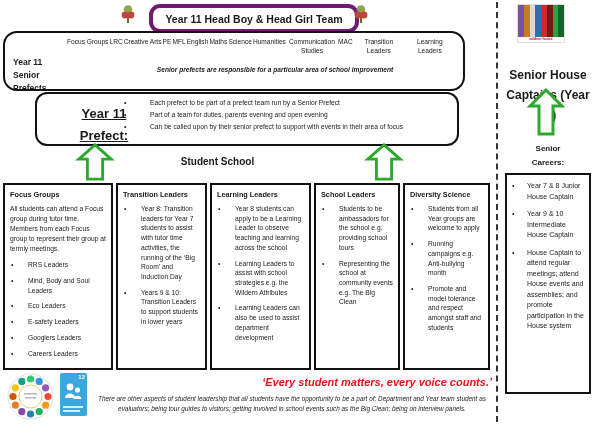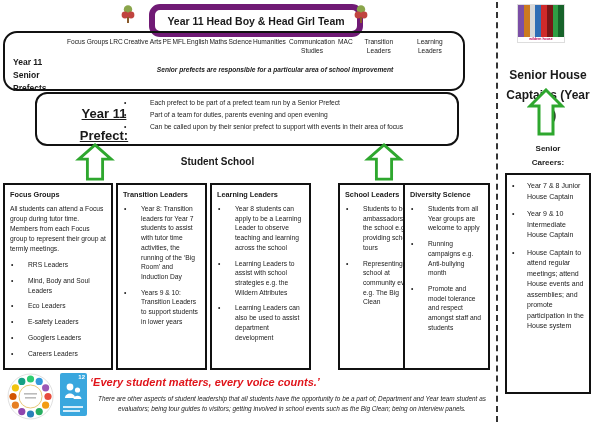--- a/index.html
+++ b/index.html
@@ -1,20 +1,20 @@
 <!DOCTYPE html>
 <html><head>
 <meta charset="utf-8">
 <style>
   html,body{margin:0;padding:0;background:#fff;}
   #canvas{position:relative;width:600px;height:424px;background:#fff;overflow:hidden;
           font-family:"Liberation Sans",sans-serif;color:#1a1a1a;}
   .abs{position:absolute;}
   
-  .title-box{left:149px;top:4px;width:202px;height:21px;border:6px solid #701a75;border-radius:11px;
+  .title-box{left:149px;top:4px;width:202px;height:21px;border:4px solid #701a75;border-radius:11px;
              display:flex;align-items:center;justify-content:center;font-weight:bold;font-size:10.5px;white-space:nowrap;}
   
   .senior-box{left:3px;top:31px;width:458px;height:56px;border:2px solid #111;border-radius:14px;}
   .senior-label{left:13px;top:39px;width:54px;font-weight:bold;font-size:8.5px;line-height:1.55;margin-top:17px;}
   .senior-areas{left:67px;top:38px;width:388px;display:flex;justify-content:space-between;align-items:flex-start;
                 text-align:center;font-size:6.6px;line-height:1.3;}
   .senior-areas span{display:block;max-width:50px;}
   .senior-note{left:95px;top:66px;width:360px;text-align:center;font-style:italic;font-weight:bold;font-size:6.6px;}
   
   .prefects-box{left:35px;top:92px;width:420px;height:50px;border:2px solid #111;border-radius:12px;}
@@ -25,29 +25,29 @@
   
   .heading-sl{left:140px;top:156px;width:155px;text-align:center;font-weight:bold;font-size:10px;}
   .arrow{width:42px;height:38px;}
   .arrow-1{left:74px;top:143px;}
   .arrow-2{left:363px;top:143px;}
   
   .col{top:183px;height:187px;border:2px solid #111;box-sizing:border-box;padding:3px 3px;background:#fff;}
   .col-1{left:3px;width:110px;}
   .col-2{left:116px;width:91px;}
   .col-3{left:210px;width:101px;}
-  .col-4{left:314px;width:86px;margin-left:24px;}
+  .col-4{left:314px;width:86px;}
   .col-5{left:403px;width:87px;}
   .col-title{font-weight:bold;font-size:7.3px;margin:2px 1px 5px 2px;}
   .col-intro{font-size:6.7px;line-height:1.5;margin:0 1px 6px 2px;}
   .b-row{display:flex;font-size:6.7px;line-height:1.45;margin-bottom:6px;}
   .b-dot{flex:0 0 17px;text-align:left;padding-left:3px;}
   .b-text{flex:1;padding-right:1px;}
   
-  .quote{left:90px;top:376px;width:402px;text-align:left;color:#e0151b;font-weight:bold;font-style:italic;font-size:11px;}
+  .quote{left:90px;top:376px;width:402px;text-align:right;color:#e0151b;font-weight:bold;font-style:italic;font-size:11px;}
   .footer-note{left:92px;top:394px;width:400px;text-align:center;font-style:italic;font-size:6.4px;line-height:1.6;color:#222;}
   .wheel{left:7px;top:373px;width:47px;height:47px;}
   .unicef{left:60px;top:373px;width:27px;height:43px;background:#3aa7de;border-radius:2px;}
   .unicef .n12{position:absolute;right:2px;top:1px;color:#fff;font-weight:bold;font-size:6px;}
   .unicef svg{position:absolute;left:2px;top:8px;}
   .unicef .t1,.unicef .t2{position:absolute;left:3px;height:2px;background:#eaf6fd;opacity:.9;}
   .unicef .t1{top:33px;width:20px;}
   .unicef .t2{top:37px;width:17px;}
   
   .divider{left:496px;top:2px;height:420px;border-left:2px dashed #333;width:0;}

